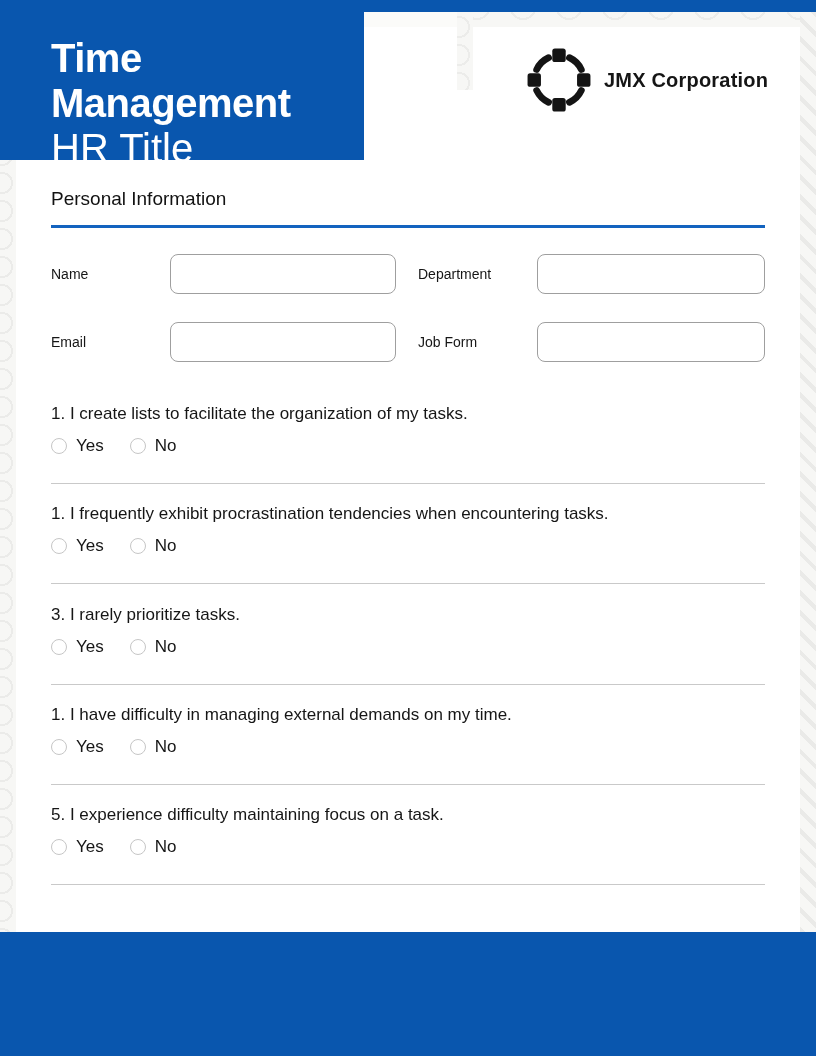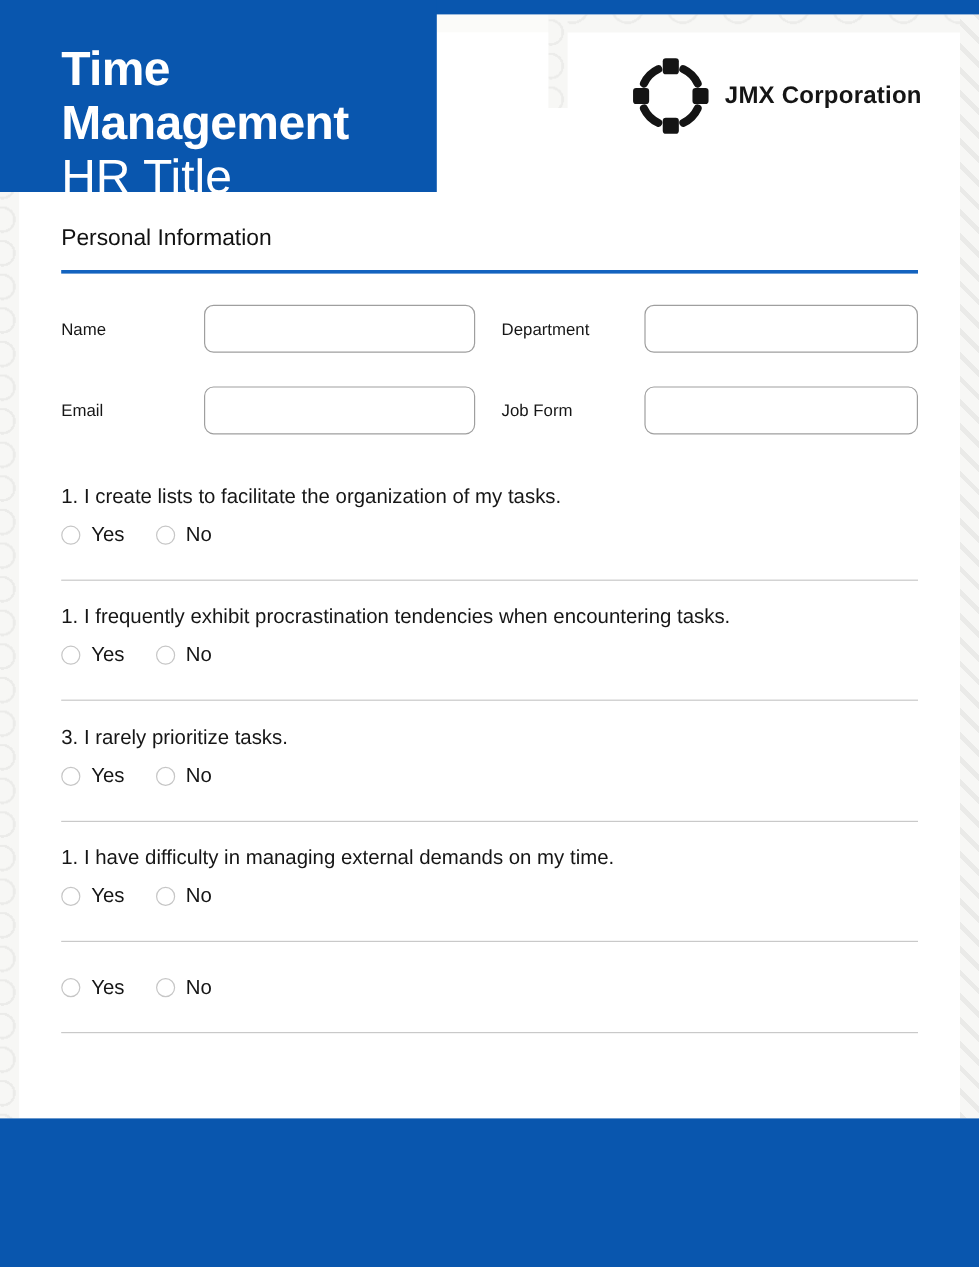--- a/index.html
+++ b/index.html
@@ -182,20 +182,21 @@
           </span>
           <span class="opt">
             <span class="radio"></span>
             <span class="opt-label">No</span>
           </span>
         </div>
         <div class="q-divider"></div>
       </div>
 
       <div class="q-block" style="top:401px">
+        <div class="q-text">5. I experience difficulty maintaining focus on a task.</div>
         <div class="q-options">
           <span class="opt">
             <span class="radio"></span>
             <span class="opt-label">Yes</span>
           </span>
           <span class="opt">
             <span class="radio"></span>
             <span class="opt-label">No</span>
           </span>
         </div>

